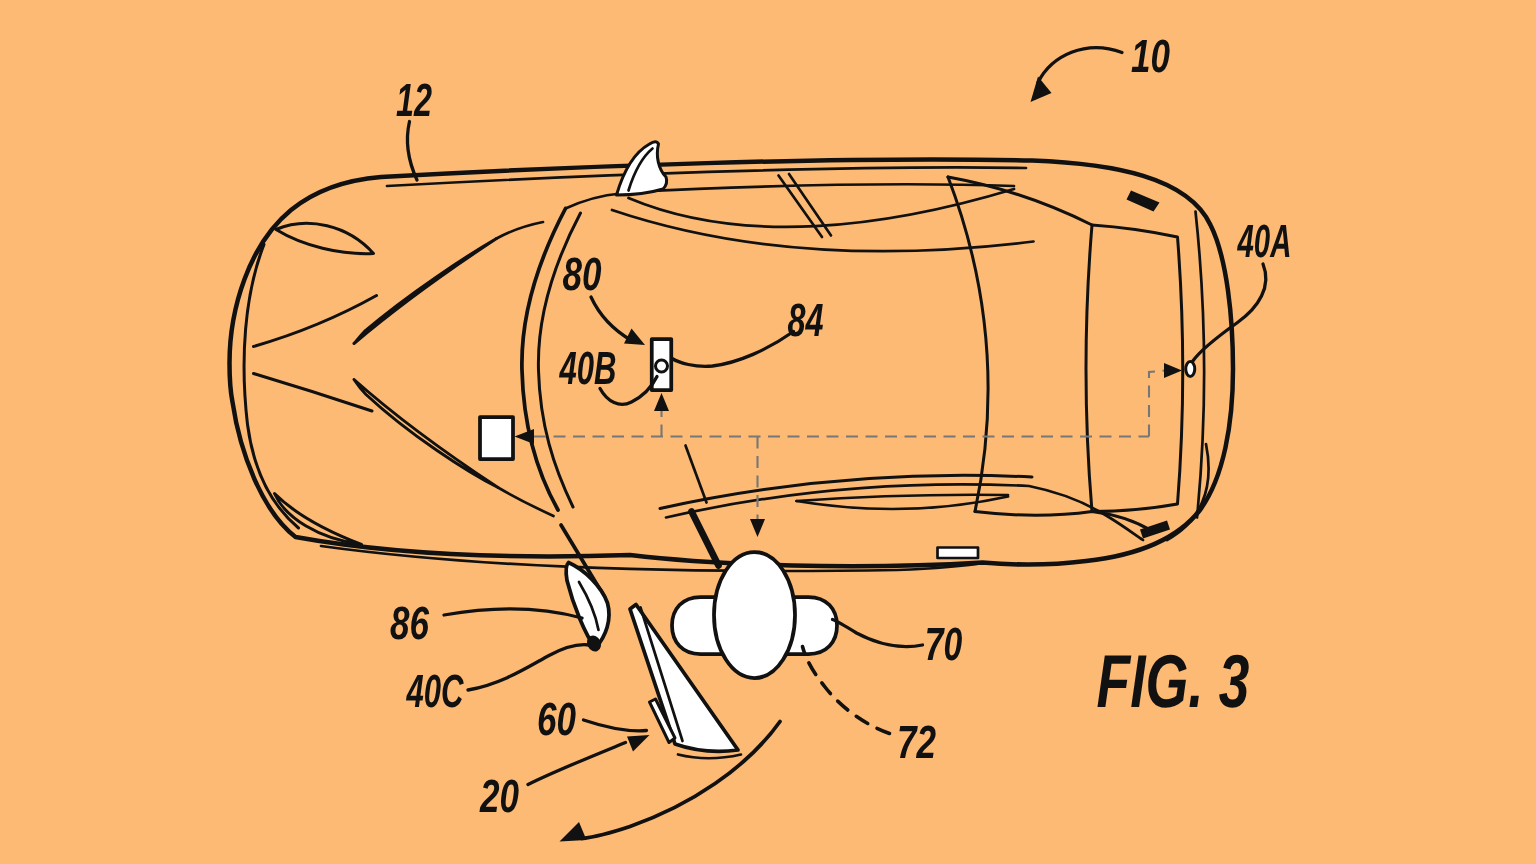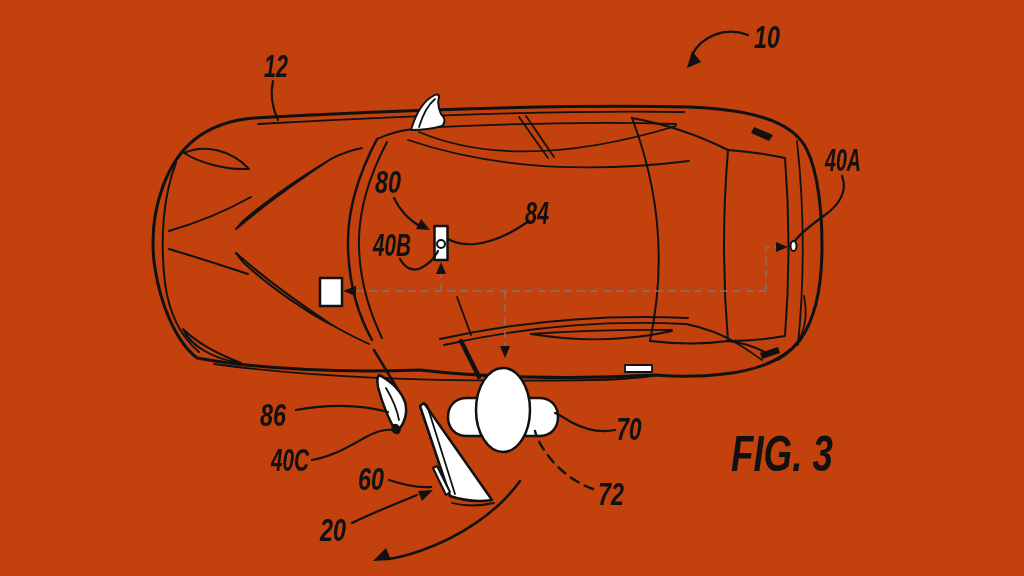--- a/index.html
+++ b/index.html
@@ -1,16 +1,16 @@
 <!DOCTYPE html>
 <html><head>
 <meta charset="utf-8">
 <style>
   html,body{margin:0;padding:0;background:#ffffff;}
-  .stage{position:relative;width:1024px;height:576px;background:#c2410c;overflow:hidden;}
+  .stage{position:relative;width:1024px;height:576px;background:#fdba74;overflow:hidden;}
   svg{display:block;}
   .ink{stroke:#111111;fill:none;stroke-linecap:round;stroke-linejoin:round;}
   .w3{stroke-width:3;}
   .w25{stroke-width:2.5;}
   .w2{stroke-width:2;}
   .w18{stroke-width:1.8;}
   .w22{stroke-width:2.2;}
   .bold4{stroke-width:4.5;}
   .whitefill{fill:#ffffff;}
   .darkfill{fill:#111111;stroke:none;}

